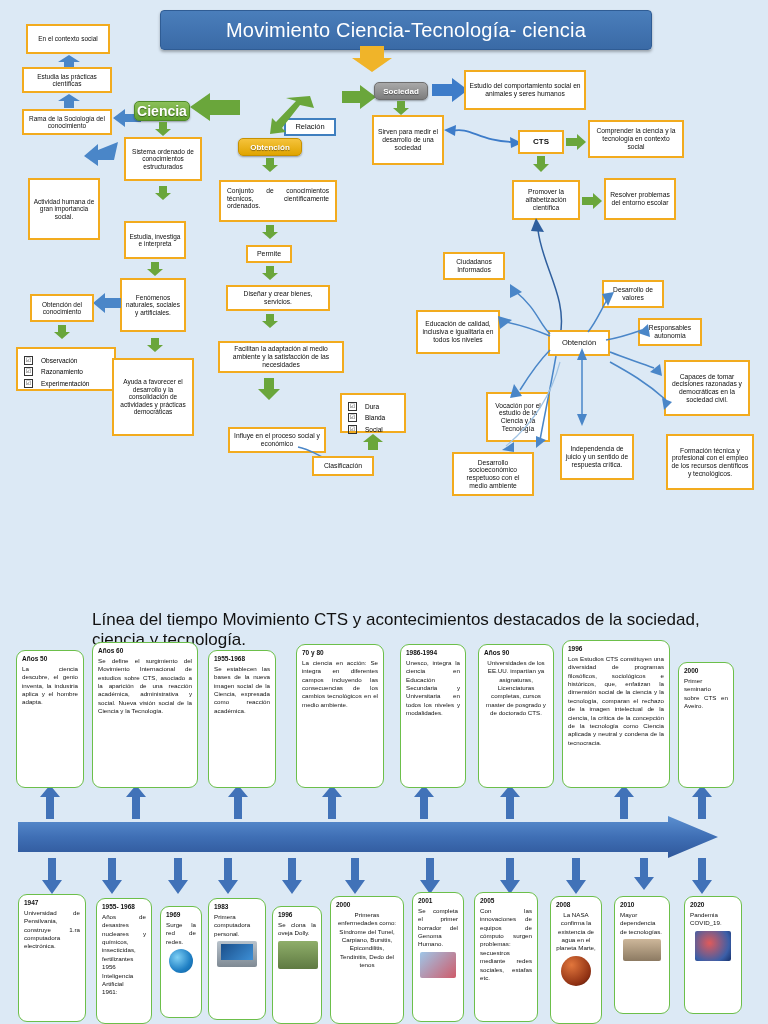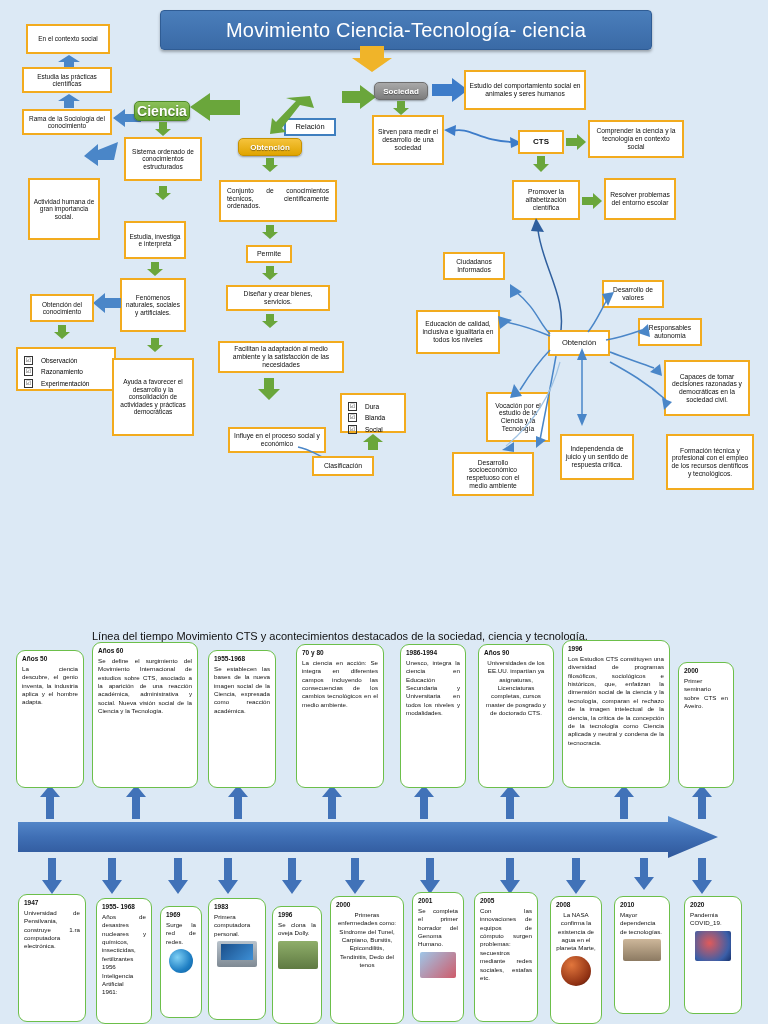--- a/index.html
+++ b/index.html
@@ -49,22 +49,22 @@
   }
   .checklist div{display:flex;align-items:center;gap:8px;font-size:6.5px;margin:2.5px 0;}
   .chk{
     width:7px;height:7px;border:1px solid #333;display:inline-block;
     font-size:6px;line-height:6px;text-align:center;color:#333;
   }
 
   
   #timeline-section{position:absolute;left:0;top:600px;width:768px;height:424px;background:#dce9f5;}
   #timeline-title{
-    position:absolute;left:92px;top:30px;width:620px;
-    font-size:11px;color:#111;font-weight:normal;
+    position:absolute;left:92px;top:10px;width:620px;
+    font-size:17px;color:#111;font-weight:normal;
   }
   .tl-card{
     position:absolute;box-sizing:border-box;background:#fff;
     border:1px solid #6cbf4a;border-radius:9px;
     padding:4px 5px;overflow:hidden;
   }
   .tl-year{font-weight:bold;font-size:6.5px;display:block;margin-bottom:3px;color:#111;}
   .tl-text{font-size:6.2px;line-height:1.35;color:#111;display:block;text-align:justify;}
   .tl-text.ctr{text-align:center;}
   #tl-bar{

